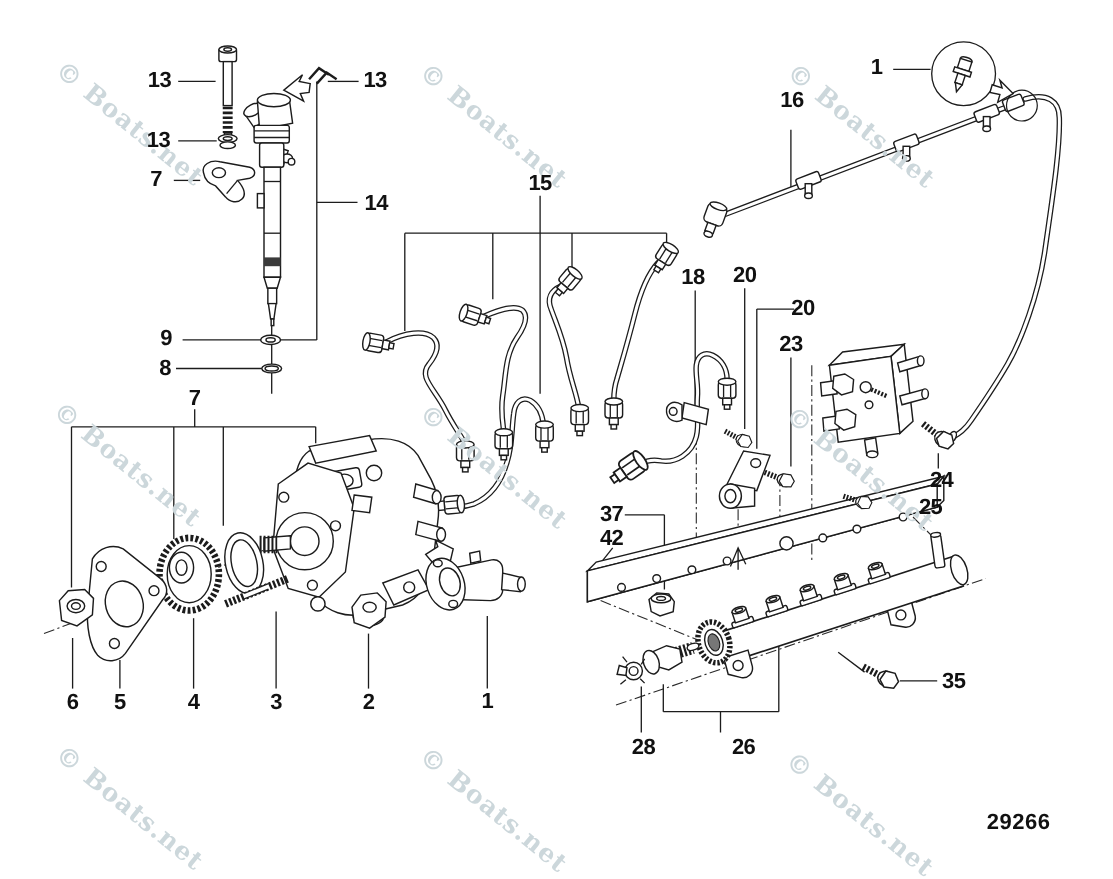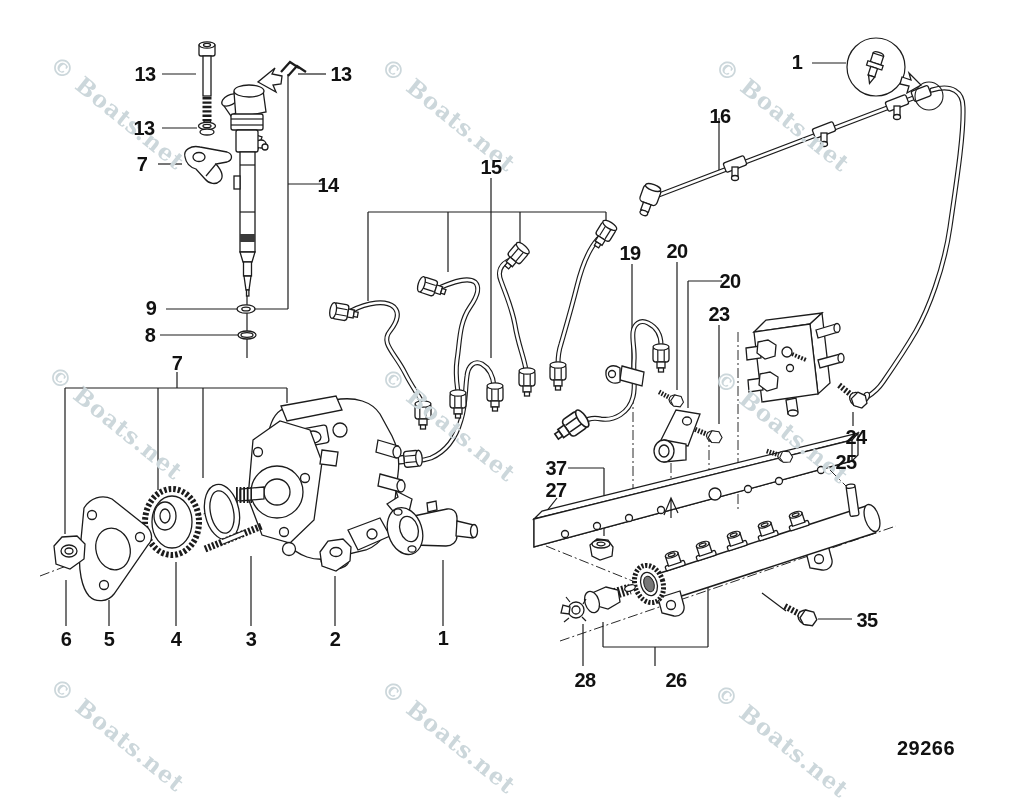--- a/index.html
+++ b/index.html
@@ -414,30 +414,30 @@
 <div class="callout" style="left:176px;top:639px">4</div>
 <div class="callout" style="left:109px;top:639px">5</div>
 <div class="callout" style="left:66px; top:639px">6</div>
 <div class="callout" style="left:177px;top:363px">7</div>
 <div class="callout" style="left:150px;top:335px">8</div>
 <div class="callout" style="left:151px;top:308px">9</div>
 <div class="callout" style="left:142px;top:164px">7</div>
 <div class="callout" style="left:144px;top:128px">13</div>
 <div class="callout" style="left:145px;top:74px">13</div>
 <div class="callout" style="left:341px;top:74px">13</div>
-<div class="callout" style="left:328px;top:185px">14</div>
+<div class="callout" style="left:342px;top:185px">14</div>
 <div class="callout" style="left:491px;top:167px">15</div>
-<div class="callout" style="left:720px;top:116px">16</div>
+<div class="callout" style="left:720px;top:92px">16</div>
 <div class="callout" style="left:797px;top:62px">1</div>
-<div class="callout" style="left:630px;top:253px">19</div>
+<div class="callout" style="left:630px;top:253px">18</div>
 <div class="callout" style="left:677px;top:251px">20</div>
 <div class="callout" style="left:730px;top:281px">20</div>
 <div class="callout" style="left:719px;top:314px">23</div>
 <div class="callout" style="left:556px;top:468px">37</div>
-<div class="callout" style="left:556px;top:490px">27</div>
+<div class="callout" style="left:556px;top:490px">42</div>
 <div class="callout" style="left:856px;top:437px">24</div>
 <div class="callout" style="left:846px;top:462px">25</div>
 <div class="callout" style="left:676px;top:680px">26</div>
 <div class="callout" style="left:867px;top:620px">35</div>
 <div class="callout" style="left:585px;top:680px">28</div>
 
 <div class="fignum" style="left:926px;top:748px">29266</div>
 
 </div>
 

